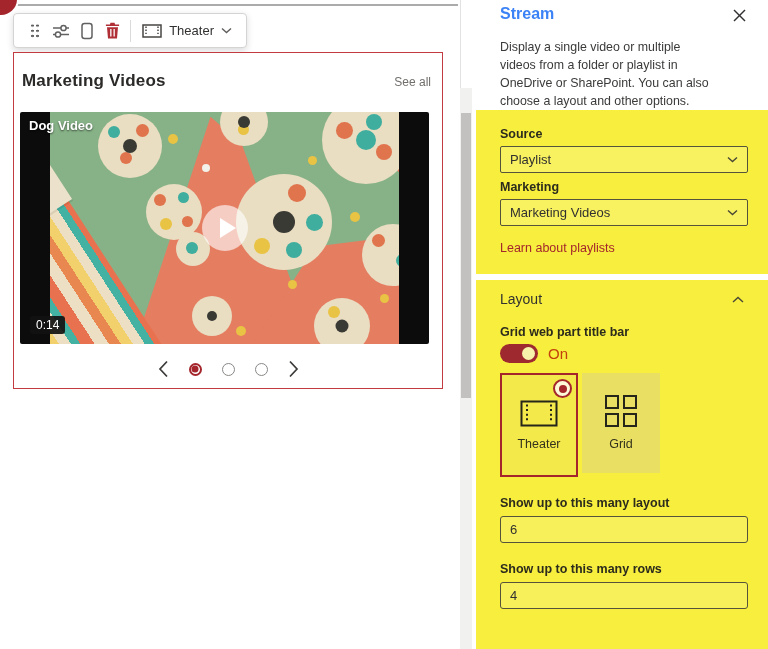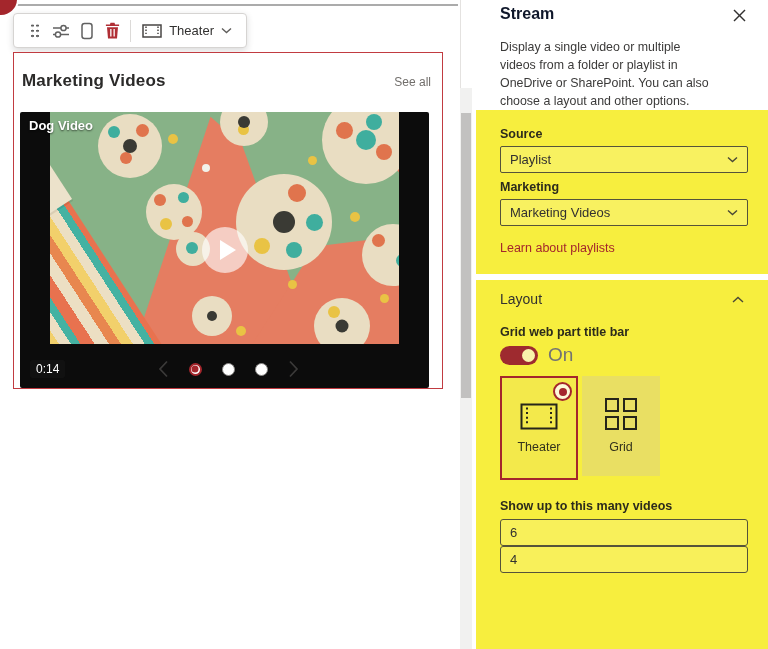--- a/index.html
+++ b/index.html
@@ -22,21 +22,21 @@
   .tb-divider { width:1px; height:22px; background:#dcdad8; margin:0 5px; }
   .layout-dd { display:flex; align-items:center; gap:7px; padding:0 6px; height:30px; cursor:pointer; }
   .layout-dd-label { font-size:13px; color:#323130; }
 
   .webpart { position:absolute; left:13px; top:52px; width:430px; height:337px; background:#fff;
              border:1.5px solid #c13b41; }
   .wp-header { display:flex; align-items:baseline; justify-content:space-between; padding:18px 11px 12px 8px; }
   .wp-title { font-size:17px; font-weight:700; color:#2b2a29; letter-spacing:.2px; }
   .see-all { font-size:12px; color:#716e6b; text-decoration:none; }
 
-  .video { position:absolute; left:6px; top:59px; width:409px; height:276px; background:#0c0c0c; border-radius:2px; overflow:hidden; }
+  .video { position:absolute; left:6px; top:59px; width:409px; height:232px; background:#0c0c0c; border-radius:2px; overflow:hidden; }
   .video-art { position:absolute; left:30px; top:0; width:349px; height:232px; background:#87b287; overflow:hidden; }
   .wedge, .band { position:absolute; inset:0; background:#e57d61; }
   .wedge { clip-path:polygon(46% 2%, 55% 14%, 76% 102%, 24% 102%); }
   .band  { clip-path:polygon(58% 100%, 76% 58%, 92% 55%, 100% 74%, 100% 100%); }
   .band2 { position:absolute; inset:0; background:#e57d61; clip-path:polygon(84% 0, 100% 0, 100% 26%, 90% 12%); }
   .wheel { position:absolute; border-radius:50%; background:#e9ddc2; }
   .wheel i { position:absolute; border-radius:50%; display:block; }
   .hole { position:absolute; border-radius:50%; background:#3a3a34; left:50%; top:50%; transform:translate(-50%,-50%); }
   .scatter { position:absolute; border-radius:50%; }
   .pop { position:absolute; left:-38px; top:96px; width:118px; height:210px; transform:rotate(-33deg);
@@ -63,21 +63,21 @@
 
   
   .panel { position:absolute; left:460px; top:0; width:308px; height:649px; background:#fff; }
   .panel-edge { position:absolute; left:0; top:0; width:1px; height:88px; background:#e4e2e0; }
   .scroll-track { position:absolute; left:0; top:88px; width:12px; height:561px; background:#f1f1f0; }
   .scroll-thumb { position:absolute; left:1px; top:25px; width:10px; height:285px; background:#c2c1c0; cursor:pointer; }
 
   .panel-inner { position:absolute; left:16px; right:0; top:0; bottom:0; display:flex; flex-direction:column; }
   .pp-pad { padding-left:24px; padding-right:20px; }
   .pp-header { display:flex; align-items:flex-start; justify-content:space-between; padding-top:5px; }
-  .pp-title { font-size:16px; font-weight:700; color:#0f172a; }
+  .pp-title { font-size:16px; font-weight:700; color:#3b82f6; }
   .pp-close { margin-top:2px; cursor:pointer; padding:2px; }
   .pp-desc { margin-top:14px; font-size:12.4px; line-height:1.46; color:#3b3a39; width:254px; }
 
   .sec-header { display:flex; align-items:center; justify-content:space-between; height:38px; font-size:14px; color:#323130; }
   .sec-content { margin-top:9px; border-top:1px solid #e3e1df; }
   .chev-btn { cursor:pointer; display:flex; align-items:center; padding:4px; }
 
   .hl { background:#f7ee3e; margin-left:0; }
   .hl-gap { height:6px; background:#fff; }
   .block1 { padding:10px 20px 18px 24px; }
@@ -85,21 +85,21 @@
 
   .fld-label { font-size:12.5px; font-weight:700; color:#2c2b1c; margin:7px 0 5px; }
   .dropdown { height:27px; border:1px solid #55533a; border-radius:2px; display:flex; align-items:center;
               justify-content:space-between; padding:0 9px; font-size:13px; color:#323130; cursor:pointer;
               background:rgba(255,255,255,.18); margin-bottom:5px; }
   .learn-link { display:inline-block; margin-top:10px; font-size:12.5px; color:#a4262c; text-decoration:none; cursor:pointer; }
 
   .toggle-row { display:flex; align-items:center; gap:10px; margin:4px 0 10px; }
   .toggle { width:38px; height:19px; border-radius:10px; background:#9e2a2f; position:relative; cursor:pointer; }
   .toggle-knob { position:absolute; right:3px; top:3px; width:13px; height:13px; border-radius:50%; background:#f8f3ab; }
-  .toggle-label { font-size:19px; color:#737373; }
+  .toggle-label { font-size:15px; color:#c2410c; }
 
   .cards { display:flex; gap:4px; align-items:flex-start; }
   .card { width:78px; display:flex; flex-direction:column; align-items:center; justify-content:center; cursor:pointer; }
   .card-theater { height:104px; background:#f3e94b; border:2px solid #a4262c; position:relative; }
   .card-grid { height:100px; background:#e9df63; }
   .card-label { font-size:12.5px; color:#33321c; margin-top:10px; }
   .radio-badge { position:absolute; top:4px; right:4px; width:19px; height:19px; border-radius:50%;
                  background:#fdf9d8; border:2.5px solid #a4262c; }
   .radio-badge::after { content:""; position:absolute; left:50%; top:50%; width:8px; height:8px; border-radius:50%;
                         background:#a4262c; transform:translate(-50%,-50%); }
@@ -328,18 +328,19 @@
           <span class="grid-icon">
             <span></span>
               <span></span>
               <span></span>
               <span></span>
           </span>
           <span class="card-label">Grid</span>
         </div>
       </div>
 
-      <div class="num-label">Show up to this many videos</div>
+      <div class="num-label">Show up to this many layout</div>
       <input class="num-input" type="text" value="6" style="">
+      <div class="num-label">Show up to this many rows</div>
       <input class="num-input" type="text" value="4" style="">
     </div>
   </div>
 </aside>
 
 </body></html>

